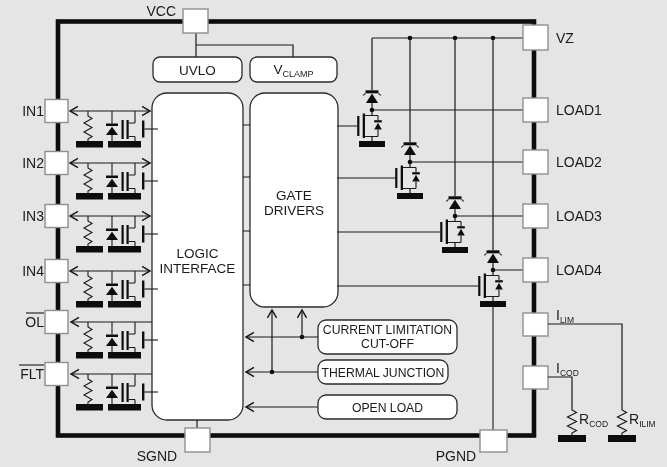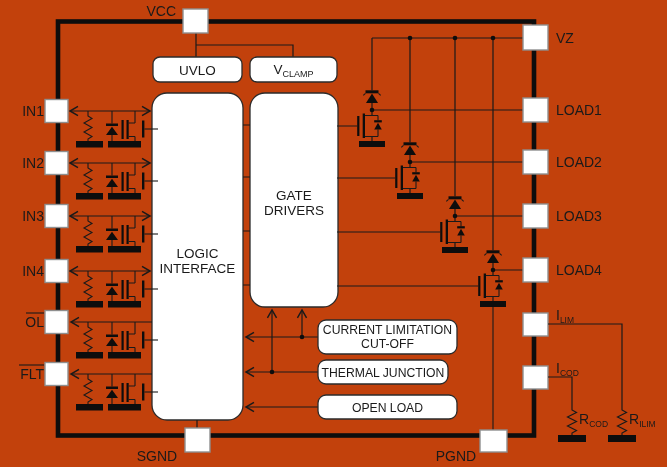--- a/index.html
+++ b/index.html
@@ -1,16 +1,16 @@
 <!DOCTYPE html>
 <html><head>
 <meta charset="utf-8">
 <style>
   html,body{margin:0;padding:0;background:#ffffff;}
-  .stage{width:667px;height:467px;position:relative;background:#c2410c;overflow:hidden;}
+  .stage{width:667px;height:467px;position:relative;background:#e5e5e5;overflow:hidden;}
   svg text{font-family:"Liberation Sans","DejaVu Sans",sans-serif;fill:#1a1a1a;}
   .lbl{font-size:14px;}
   .blk{font-size:13.5px;}
   .sm{font-size:12.2px;}
   .sub{font-size:8.5px;}
   .sub2{font-size:9px;}
   .w{stroke:#1a1a1a;stroke-width:1.2;fill:none;}
   .w2{stroke:#1a1a1a;stroke-width:1.1;fill:none;}
   .border{stroke:#0d0d0d;stroke-width:4.6;fill:none;}
   .pad{fill:#ffffff;stroke:#8f8f8f;stroke-width:1.4;}

